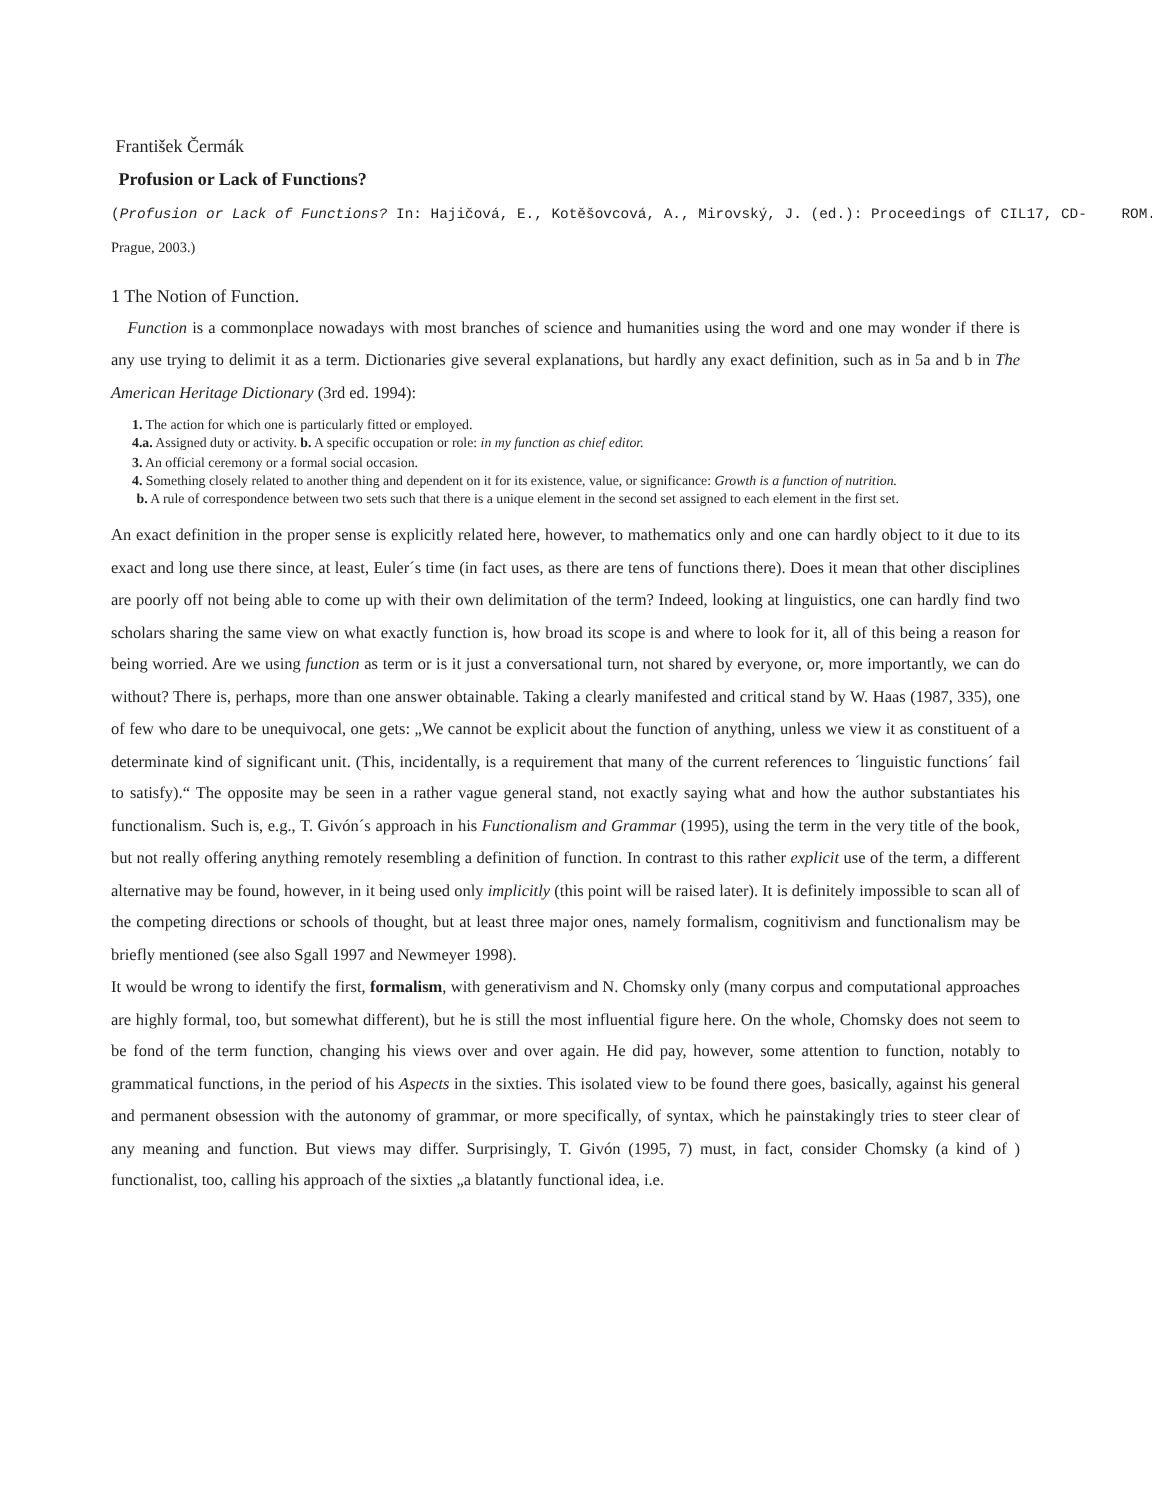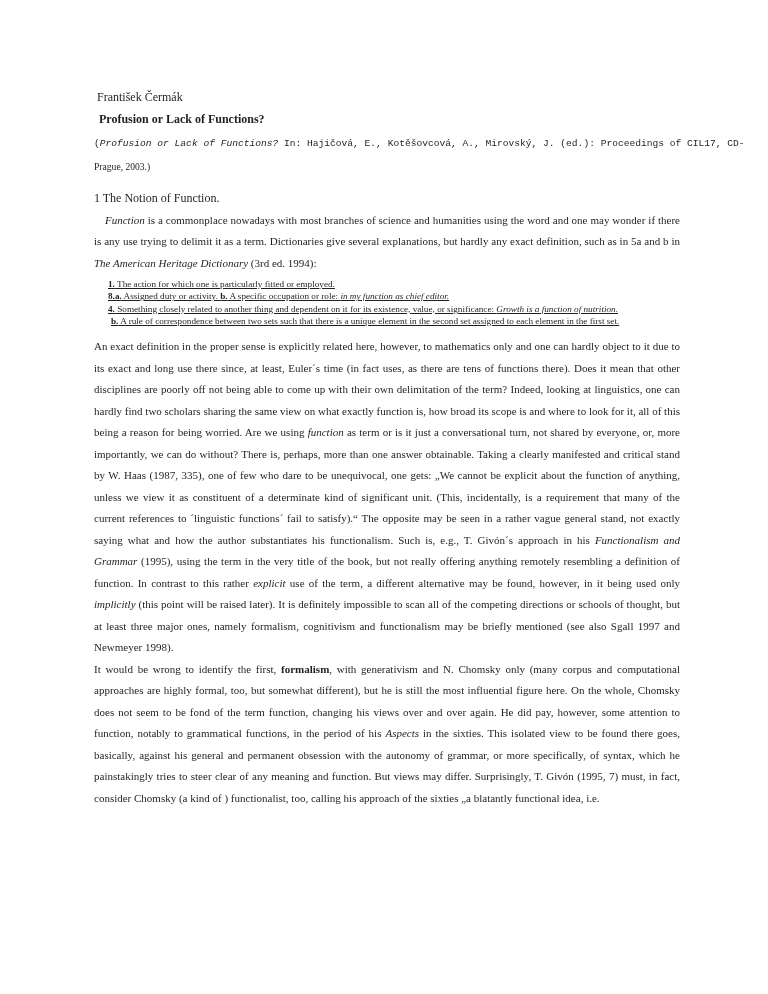--- a/index.html
+++ b/index.html
@@ -5,21 +5,21 @@
   html, body {
     margin: 0;
     padding: 0;
     background: #ffffff;
   }
   .page {
     position: relative;
     width: 768px;
     height: 994px;
     box-sizing: border-box;
-    padding: 86px 88px 0 94px;
+    padding: 86px 88px 0 74px;
     background: #ffffff;
     color: #1f1f1f;
     font-family: "Liberation Serif", "DejaVu Serif", serif;
     overflow: hidden;
   }
   .author {
     font-size: 12px;
     line-height: 22px;
     padding-left: 3px;
   }
@@ -46,21 +46,21 @@
     font-size: 11px;
     line-height: 21.5px;
     text-align: justify;
   }
   p.body.indent { text-indent: 11px; }
   .deflist {
     font-size: 9.2px;
     line-height: 12.3px;
     margin: 4px 0 9px 14px;
   }
-  .ditem { white-space: nowrap; text-decoration: underline; }
+  .ditem { white-space: nowrap; }
   .ditem.sub { padding-left: 3px; }
   .it { font-style: italic; }
   .bd { font-weight: bold; }
 </style>
 </head>
 <body>
 
 <div class="page">
 
   <div class="author">František Čermák</div>
@@ -68,21 +68,22 @@
   <div class="title">Profusion or Lack of Functions?</div>
 
   <div class="citation"><span class="cit-line1"><span>(</span><span class="it">Profusion or Lack of Functions?</span><span> In: Hajičová, E., Kotěšovcová, A., Mirovský, J. (ed.): Proceedings of CIL17, CD-&nbsp;&nbsp;&nbsp;&nbsp;ROM. Matfyzpress, MFF UK.</span></span><br><span>Prague, 2003.)</span></div>
 
   <div class="heading">1 The Notion of Function.</div>
 
   <p class="body indent"><span class="it">Function</span><span> is a commonplace nowadays with most branches of science and humanities using the word and one may wonder if there is any use trying to delimit it as a term. Dictionaries give several explanations, but hardly any exact definition, such as in 5a and b in </span><span class="it">The American Heritage Dictionary</span><span> (3rd ed. 1994):</span></p>
 
   <div class="deflist">
     <div class="ditem"><span class="bd">1.</span><span>  The action for which one is particularly fitted or employed.</span></div>
-    <div class="ditem"><span class="bd">8.a.</span><span> Assigned duty or activity. </span><span class="bd">b.</span><span> A specific occupation or role: </span><span class="it">in my function as chief editor.</span></div>
+    <div class="ditem"><span class="bd">4.a.</span><span> Assigned duty or activity. </span><span class="bd">b.</span><span> A specific occupation or role: </span><span class="it">in my function as chief editor.</span></div>
+    <div class="ditem"><span class="bd">3.</span><span> An official ceremony or a formal social occasion.</span></div>
     <div class="ditem"><span class="bd">4.</span><span> Something closely related to another thing and dependent on it for its existence, value, or significance: </span><span class="it">Growth is a function of nutrition.</span></div>
     <div class="ditem sub"><span class="bd">b.</span><span> A rule of correspondence between two sets such that there is a unique element in the second set assigned to each element in the first set.</span></div>
   </div>
 
   <p class="body"><span>An exact definition in the proper sense is explicitly related here, however, to mathematics only and one can hardly object to it due to its exact and long use there since, at least, Euler´s time (in fact uses, as there are tens of functions there). Does it mean that other disciplines are poorly off not being able to come up with their own delimitation of the term? Indeed, looking at linguistics, one can hardly find two scholars sharing the same view on what exactly function is, how broad its scope is and where to look for it, all of this being a reason for being worried.  Are we using </span><span class="it">function</span><span> as term or is it just a conversational turn, not shared by everyone, or, more importantly,  we can do without?  There is, perhaps, more than one answer obtainable. Taking  a clearly manifested and critical stand by W. Haas (1987, 335), one of few who dare to be unequivocal, one gets:  „We cannot be explicit about the function of anything, unless we view it as constituent of a determinate kind of significant unit. (This, incidentally, is a requirement that many of the current references to ´linguistic functions´ fail to satisfy).“ The opposite may be seen in a rather vague general stand, not exactly saying what and how the author substantiates his functionalism. Such is, e.g., T. Givón´s approach in his </span><span class="it">Functionalism and Grammar</span><span> (1995), using the term in the very title of the book, but not really offering anything remotely resembling a definition of function. In contrast to this rather </span><span class="it">explicit</span><span>  use of the term, a different alternative may be found, however, in it being used only </span><span class="it">implicitly</span><span> (this point will be raised later). It is definitely impossible to scan all of the competing directions or schools of thought, but at least three major ones, namely formalism, cognitivism and functionalism may be briefly mentioned (see also Sgall 1997 and Newmeyer 1998).</span></p>
 
   <p class="body"><span>It would be wrong to identify the first, </span><span class="bd">formalism</span><span>, with generativism and N. Chomsky only (many corpus and computational approaches are highly formal, too, but somewhat different), but he is still the most influential figure here. On the whole, Chomsky does not seem to be fond of the term function, changing his views over and over again. He did pay, however, some attention to function, notably to grammatical functions, in the period of his </span><span class="it">Aspects</span><span> in the sixties. This isolated view to be found there goes, basically, against his general and permanent obsession with the autonomy of grammar, or more specifically, of  syntax, which he painstakingly tries to steer clear of any meaning and function. But views may differ. Surprisingly, T. Givón (1995, 7) must, in fact, consider Chomsky (a kind of ) functionalist, too, calling his approach of the sixties „a blatantly functional idea, i.e.</span></p>
 
 </div>
 

